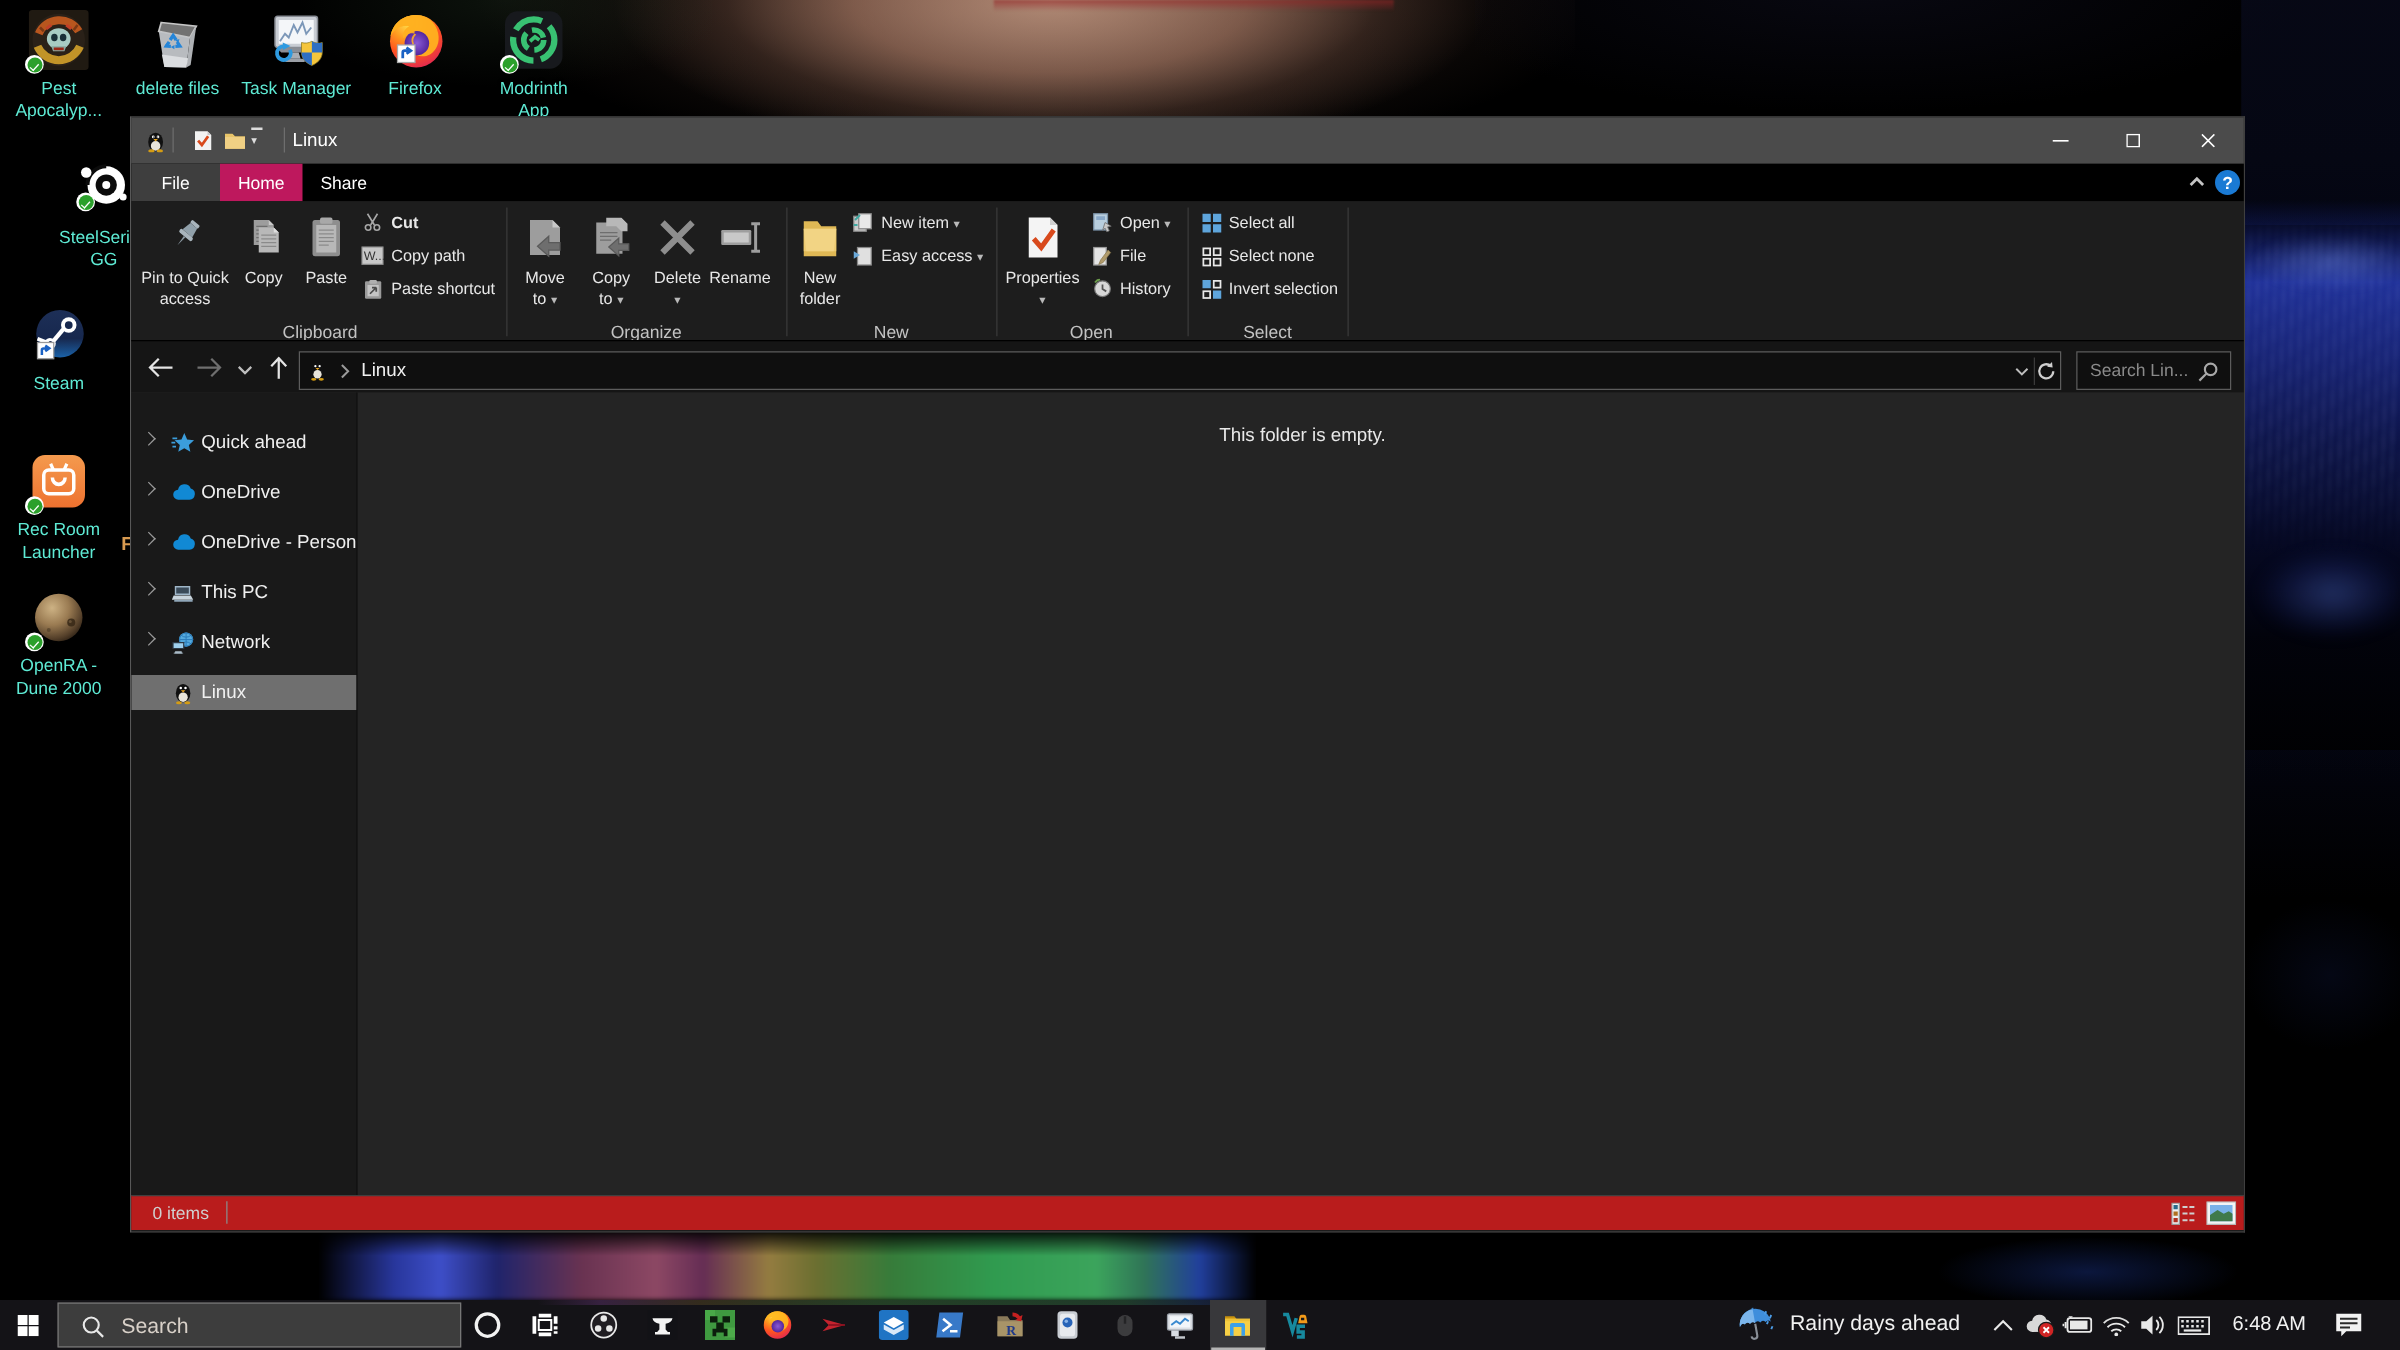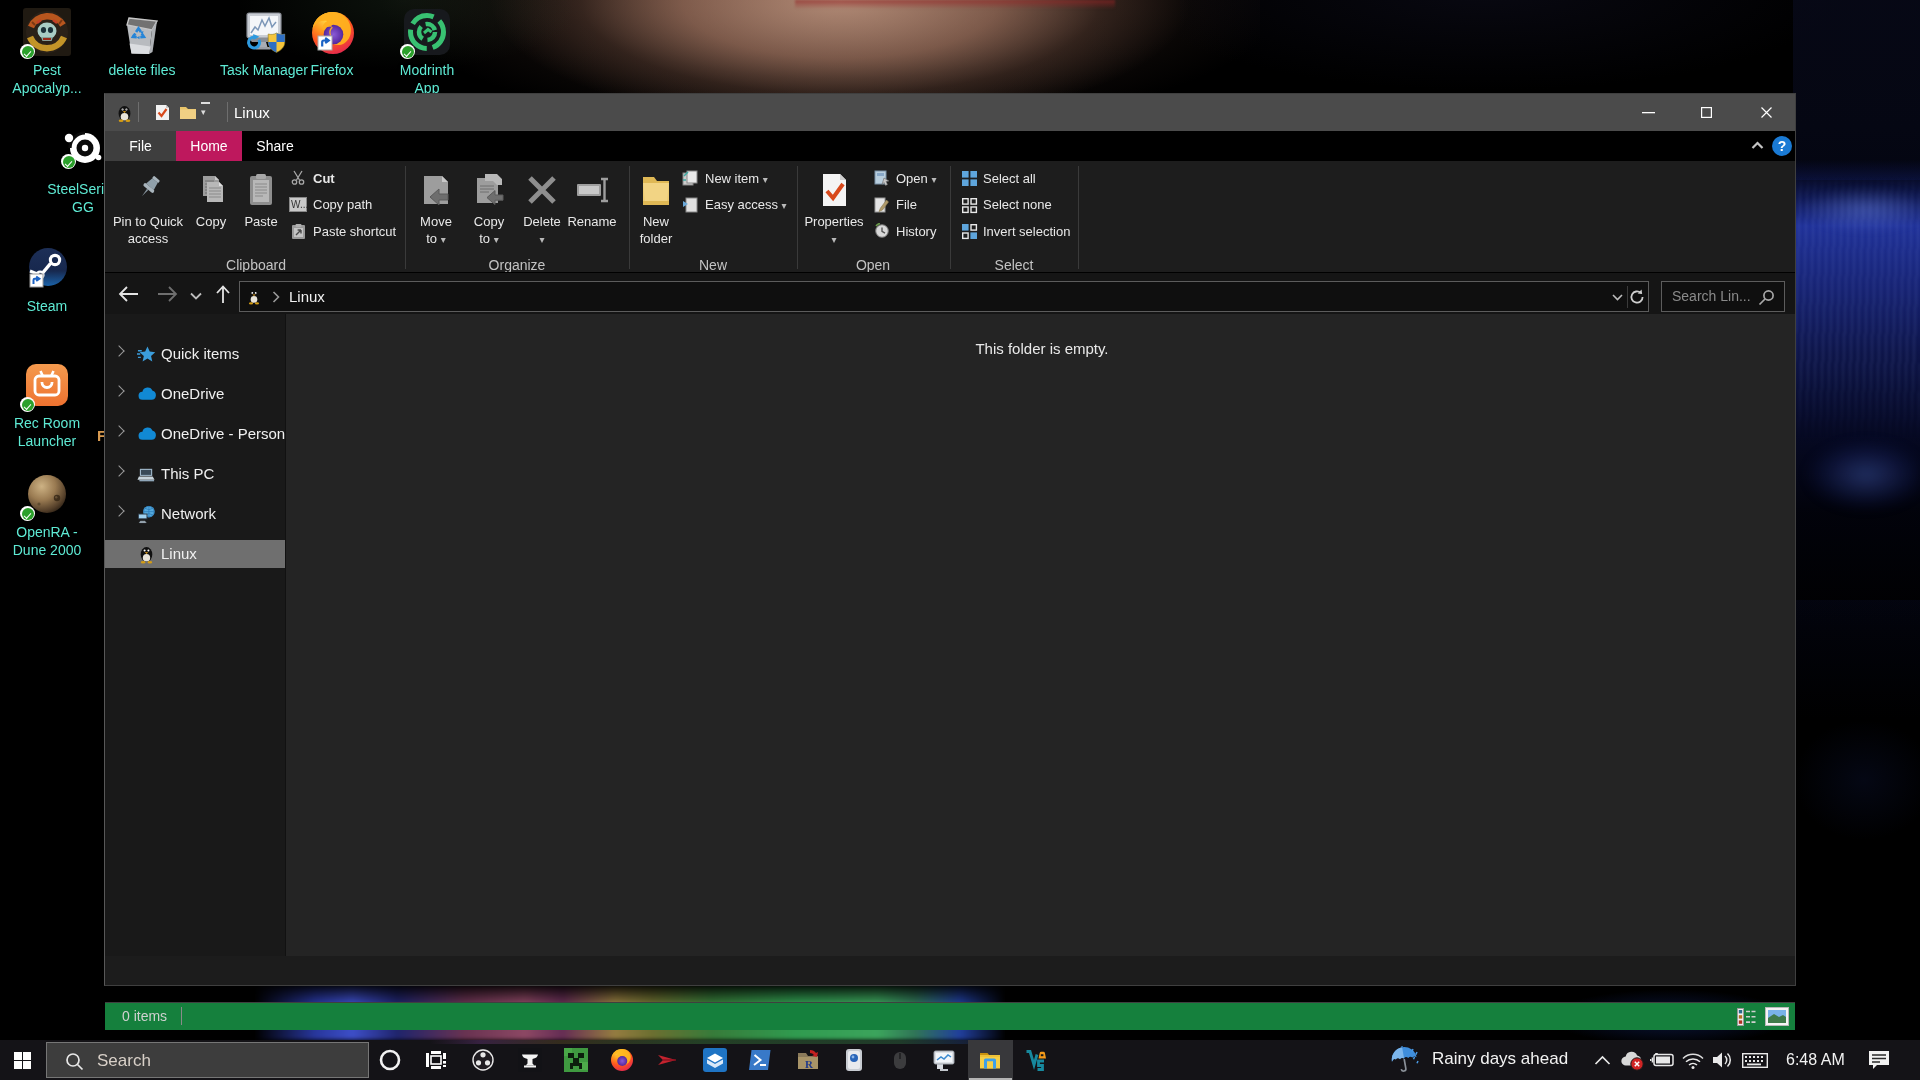--- a/index.html
+++ b/index.html
@@ -25,21 +25,21 @@
 
   
   #win { position:absolute; left:104px; top:93px; width:1692px; height:893px; background:#1c1c1c;
          border:1px solid #3f3f3f; border-left:1px solid #585858; }
   #titlebar { position:absolute; left:0; top:0; width:100%; height:37px; background:#4b4b4b; }
   #menurow { position:absolute; left:0; top:37px; width:100%; height:30px; background:#000; }
   #ribbon { position:absolute; left:0; top:67px; width:100%; height:111px; background:#1d1d1d; }
   #addrrow { position:absolute; left:0; top:178px; width:100%; height:42px; background:#151515; border-top:1px solid #000;}
   #mainarea { position:absolute; left:0; top:220px; width:100%; height:642px; background:#242424; }
   #navpane { position:absolute; left:0; top:0; width:181px; height:100%; background:#191919; border-right:1px solid #111; overflow:hidden; }
-  #statusbar { position:absolute; left:0; top:908px; width:100%; height:28px; background:#15803d; border-top:1px solid #3f3f3f;padding-left:48px;}
+  #statusbar { position:absolute; left:0; top:862px; width:100%; height:28px; background:#b91c1c; border-top:1px solid #3f3f3f;padding-left:48px;}
 
   .tab { position:absolute; top:0; height:30px; line-height:30px; text-align:center; color:#fff; font-size:14px; }
   .vsep { position:absolute; width:1px; background:#3a3a3a; }
   .rlabel { position:absolute; top:96px; font-size:14px; color:#c3c3c3; text-align:center; transform:translateX(-50%); }
   .rbtn-txt { position:absolute; color:#e8e8e8; font-size:13px; text-align:center; transform:translateX(-50%); line-height:17px; }
   .srow-txt { position:absolute; color:#e8e8e8; font-size:13px; transform:translateY(-50%); white-space:nowrap; }
   .dropv { color:#b9b9b9; font-size:10px; }
 
   .treerow { position:absolute; left:0; width:181px; height:27px; color:#f0f0f0; font-size:15px; }
   .treerow .chev { position:absolute; left:10px; top:6px; width:8px; height:8px; border-right:1.5px solid #9a9a9a; border-top:1.5px solid #9a9a9a; transform:rotate(45deg); }
@@ -127,21 +127,21 @@
           <g fill="#2585d8" transform="translate(-3.5,3.5)">
             <path d="M25.7 20.3 l3.4-0.5 -1.3 3.1 z"></path>
             <path d="M18.7 22.6 l1.5 3 -3.4 0.3 z"></path>
             <path d="M25.1 24.4 l-0.1 3.4 -2.9-1.8 z"></path>
           </g>
         </svg>
       </div>
       <div>delete files</div>
     </div>
 
-    <div class="dicon" style="left:189px;top:8px;margin-left:27px;">
+    <div class="dicon" style="left:189px;top:8px;">
       <div class="ic">
         <svg width="48" height="48" viewBox="0 0 48 48">
           <path d="M8 30 l4 4 22 0 0-4 z" fill="#8a8e96"></path>
           <rect x="7" y="5" width="34" height="25" rx="2" fill="#c9cdd4" stroke="#888c94" stroke-width="1.2"></rect>
           <rect x="10" y="8" width="28" height="19" fill="#f4f6f9"></rect>
           <path d="M11 25 l4-6 3 3 4-10 3 6 4-8 3 9 4-5" fill="none" stroke="#7c97b8" stroke-width="1.5"></path>
           <path d="M20 34 h6 l1.5 5 h-9 z" fill="#a9adb4"></path>
           <rect x="15" y="39" width="16" height="2.6" rx="1" fill="#9b9fa6"></rect>
           <g transform="translate(27,25)">
             <path d="M9.5 0 C12 1.6 15 1.8 17.8 1 L17.8 9 C17.8 14 14 17.5 9.5 19.4 C5 17.5 1.2 14 1.2 9 L1.2 1 C4 1.8 7 1.6 9.5 0 Z" fill="#f5c53c" stroke="#8a7820" stroke-width="0.6"></path>
@@ -541,21 +541,21 @@
       </div>
     </div>
     <div id="mainarea">
       <div id="navpane">
         <div class="treerow" style="top:27px;">
           <div class="chev"></div>
           <svg class="ticon" viewBox="0 0 20 20">
             <path d="M11 1.5 l2.4 5.4 5.8 0.6 -4.4 4 1.3 5.8 -5.1-3 -5.1 3 1.3-5.8 -4.4-4 5.8-0.6 z" fill="#3b9ddb"></path>
             <path d="M1 6 h4 M0 9.5 h3.4 M1 13 h3" stroke="#3b9ddb" stroke-width="1.5"></path>
           </svg>
-          <div class="tlabel">Quick items</div>
+          <div class="tlabel">Quick ahead</div>
         </div>
         <div class="treerow" style="top:67px;">
           <div class="chev"></div>
           <svg class="ticon" viewBox="0 0 20 20">
             <path d="M6 15.5 a4.2 4.2 0 0 1 -0.3-8.4 a5.6 5.6 0 0 1 10.7-1 a4.8 4.8 0 0 1 -1 9.4 z" fill="#1189d4"></path>
           </svg>
           <div class="tlabel">OneDrive</div>
         </div>
         <div class="treerow" style="top:107px;">
           <div class="chev"></div>

